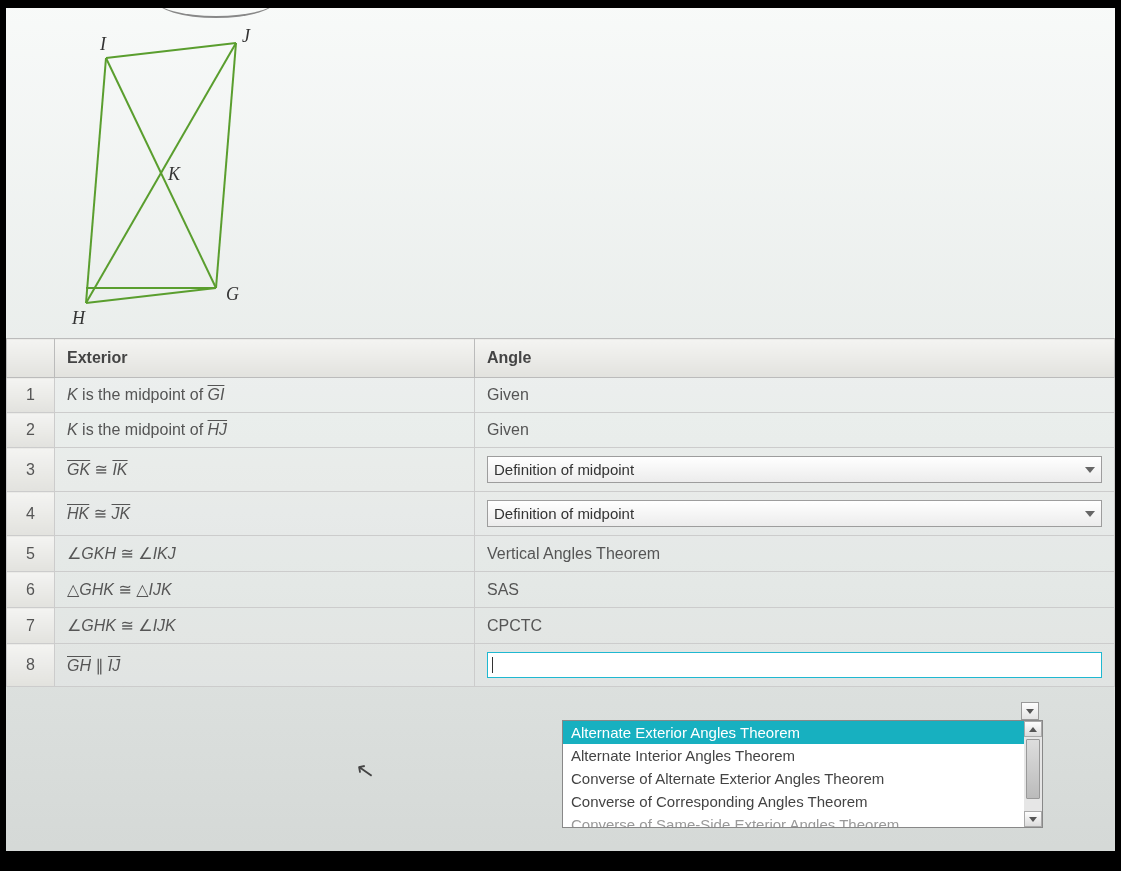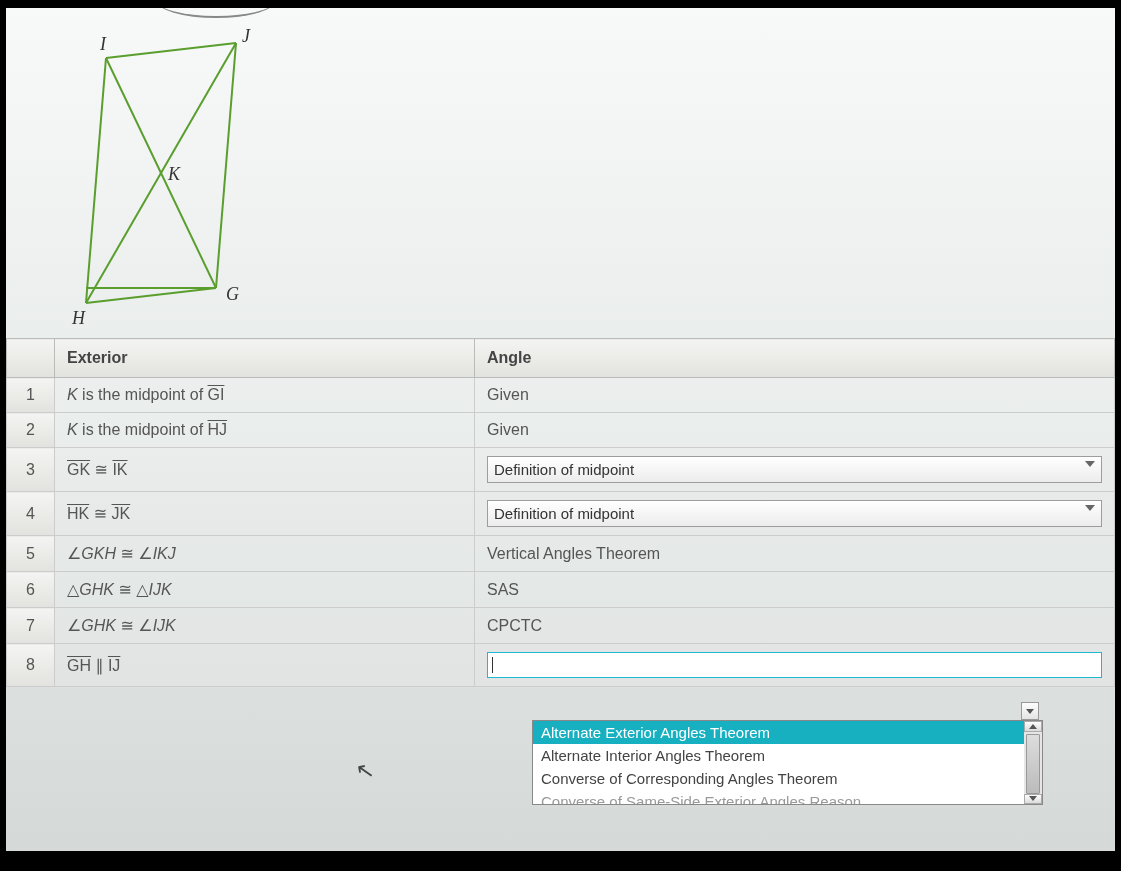--- a/index.html
+++ b/index.html
@@ -52,25 +52,26 @@
     vertical-align: middle;
     background: rgba(255,255,255,0.15);
   }
   .proof-table td.num {
     width: 48px;
     text-align: center;
     background: linear-gradient(#f4f4f2, #e2e2de);
     color: #555;
   }
   .proof-table td.stmt { width: 420px; }
-  .ov { text-decoration: overline; }
+  .ov { text-decoration: overline; font-style: italic; }
   .it { font-style: italic; }
   .reason-select {
     width: 100%;
     display: flex;
+    align-items: center;
     justify-content: space-between;
     border: 1px solid #9d9d9d;
     background: linear-gradient(#ffffff, #ececec);
     padding: 4px 6px;
     color: #333;
     font-size: 15px;
     gap: 12px;
   }
   .reason-select .tri {
     width: 0; height: 0;
@@ -87,21 +88,21 @@
     position: relative;
   }
   .open-input::after {
     content: "";
     position: absolute;
     left: 4px; top: 4px; bottom: 4px;
     width: 1px; background: #333;
   }
   .dropdown-wrap {
     position: absolute;
-    left: 490px;
+    left: 520px;
     right: 72px;
     top: 712px;
     padding-left: 36px;
   }
   .dd-arrow {
     position: absolute;
     right: 4px;
     top: -18px;
     width: 18px; height: 18px;
     background: linear-gradient(#fdfdfd,#e4e4e4);
@@ -257,18 +258,19 @@
           <div class="tri-up"></div>
         </div>
       <div class="thumb"></div>
       <div style="flex:1"></div>
       <div class="btn">
           <div class="tri-dn"></div>
         </div>
     </div>
   <div class="opt hl">Alternate Exterior Angles Theorem</div>
       <div class="opt">Alternate Interior Angles Theorem</div>
+      <div class="opt">Converse of Alternate Exterior Angles Theorem</div>
       <div class="opt">Converse of Corresponding Angles Theorem</div>
-      <div class="opt cut">Converse of Same-Side Exterior Angles Reason</div>
+      <div class="opt cut">Converse of Same-Side Exterior Angles Theorem</div>
     </div>
 </div>
 
 <div class="cursor">↖</div>
 
 </body></html>

